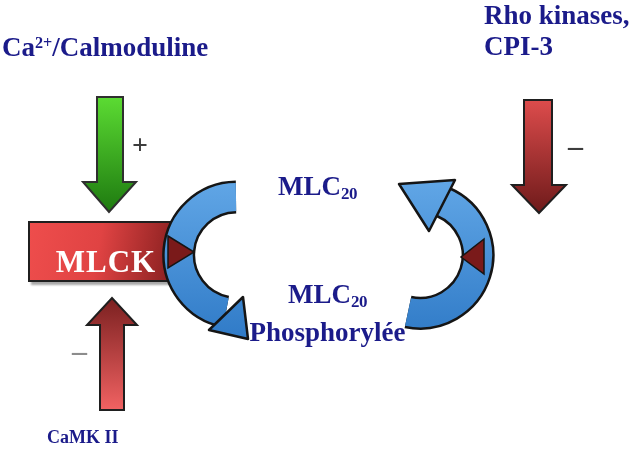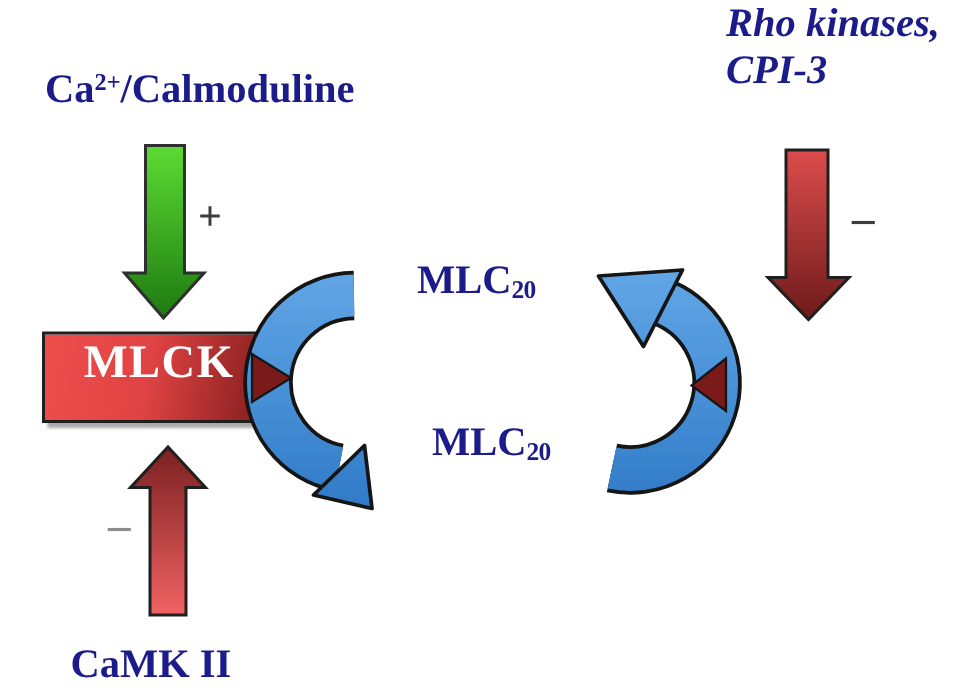--- a/index.html
+++ b/index.html
@@ -7,31 +7,31 @@
     position:relative;width:640px;height:462px;background:#ffffff;overflow:hidden;
     font-family:"Liberation Serif","DejaVu Serif",serif;
   }
   .layer-svg{position:absolute;left:0;top:0;z-index:2;}
   .lbl{
     position:absolute;z-index:3;color:#1b1b8a;font-weight:bold;font-size:27px;line-height:1.15;
     white-space:nowrap;
   }
   .lbl sup{font-size:0.6em;vertical-align:0.5em;}
   .lbl sub{font-size:0.63em;vertical-align:-0.22em;letter-spacing:-0.5px;font-family:Liberation Serif, serif;}
-  .ca{left:2px;top:44px;margin-left:28px;}
-  .rho{left:484px;top:0px;line-height:31px;font-style:italic;}
+  .ca{left:2px;top:32px;}
+  .rho{left:484px;top:0px;line-height:31px;}
   .mlc20{left:278px;top:171px;}
   .mlc20p{left:240px;top:279px;width:175px;text-align:center;line-height:30px;}
-  .camk{left:47px;top:427px;font-size:27px;text-align:center;}
+  .camk{left:47px;top:427px;font-size:18px;text-align:center;}
   .sign{position:absolute;z-index:3;font-weight:bold;font-family:"Liberation Serif","DejaVu Serif",serif;}
   .plus{left:132px;top:129px;font-size:28px;color:#3d3d3d;}
   .minusL{left:72px;top:334px;font-size:30px;color:#8c8c8c;}
   .minusR{left:568px;top:129px;font-size:30px;color:#3d3d3d;}
   .box{
-    position:absolute;z-index:1;display:flex;align-items:flex-start;justify-content:center;
+    position:absolute;z-index:1;display:flex;align-items:flex-end;justify-content:center;
     border:2px solid #1f1f1f;box-shadow:3px 3px 2px #a8a8a8;
     color:#ffffff;font-weight:bold;font-size:31px;letter-spacing:1px;
   }
   .mlck{left:28px;top:221px;width:152px;height:57px;
     background:linear-gradient(100deg,#ee4d4c 0%,#e04343 45%,#7d1b1b 100%);}
   .mlcp{left:470px;top:227px;width:139px;height:57px;
     background:linear-gradient(105deg,#6f1818 0%,#c33636 45%,#ef5150 85%);}
 </style>
 </head>
 <body>
@@ -94,20 +94,21 @@
 
   <div class="lbl rho">
     <div>Rho kinases,</div>
     <div>CPI-3</div>
   </div>
 
   <div class="lbl mlc20"><span>MLC</span><sub>20</sub></div>
 
   <div class="lbl mlc20p">
     <div><span>MLC</span><sub>20</sub></div>
+    <div>Phosphorylée</div>
   </div>
 
   <div class="lbl camk">CaMK II</div>
 
   <div class="sign plus">+</div>
   <div class="sign minusL">–</div>
   <div class="sign minusR">–</div>
 
 </div>
 

